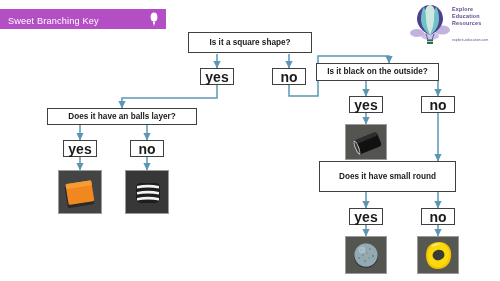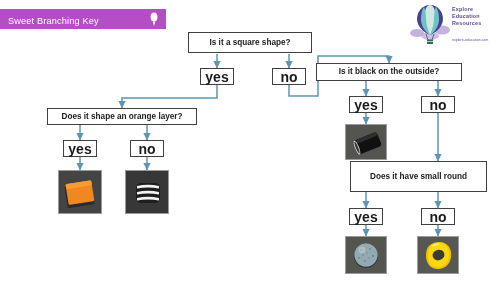--- a/index.html
+++ b/index.html
@@ -194,33 +194,33 @@
       <path d="M438,225 L438,236"></path>
     </g>
   </svg>
 
   <div class="node question" style="left:188px; top:32px; width:124px; height:21px;">Is it a square shape?</div>
 
   <div class="node answer" style="left:200px; top:68px; width:34px; height:17px;">yes</div>
 
   <div class="node answer" style="left:272px; top:68px; width:34px; height:17px;">no</div>
 
-  <div class="node question" style="left:47px; top:108px; width:150px; height:17px;">Does it shape an orange layer?</div>
+  <div class="node question" style="left:47px; top:108px; width:150px; height:17px;">Does it have an balls layer?</div>
 
   <div class="node answer" style="left:63px; top:140px; width:34px; height:17px;">yes</div>
 
   <div class="node answer" style="left:130px; top:140px; width:34px; height:17px;">no</div>
 
-  <div class="node question" style="left:316px; top:63px; width:146px; height:18px;">Is it black on the outside?</div>
+  <div class="node question" style="left:316px; top:63px; width:123px; height:18px;">Is it black on the outside?</div>
 
   <div class="node answer" style="left:349px; top:96px; width:34px; height:17px;">yes</div>
 
   <div class="node answer" style="left:421px; top:96px; width:34px; height:17px;">no</div>
 
-  <div class="node question" style="left:350px; top:161px; width:137px; height:31px; flex-direction:column;">
+  <div class="node question" style="left:319px; top:161px; width:137px; height:31px; flex-direction:column;">
     <span>Does it have small round</span>
   </div>
 
   <div class="node answer" style="left:349px; top:208px; width:34px; height:17px;">yes</div>
 
   <div class="node answer" style="left:421px; top:208px; width:34px; height:17px;">no</div>
 
   <div class="photo" style="left:58px; top:170px; width:44px; height:44px;">
     <svg width="44" height="44" viewBox="0 0 44 44">
       <rect width="44" height="44" fill="#474747"></rect>

